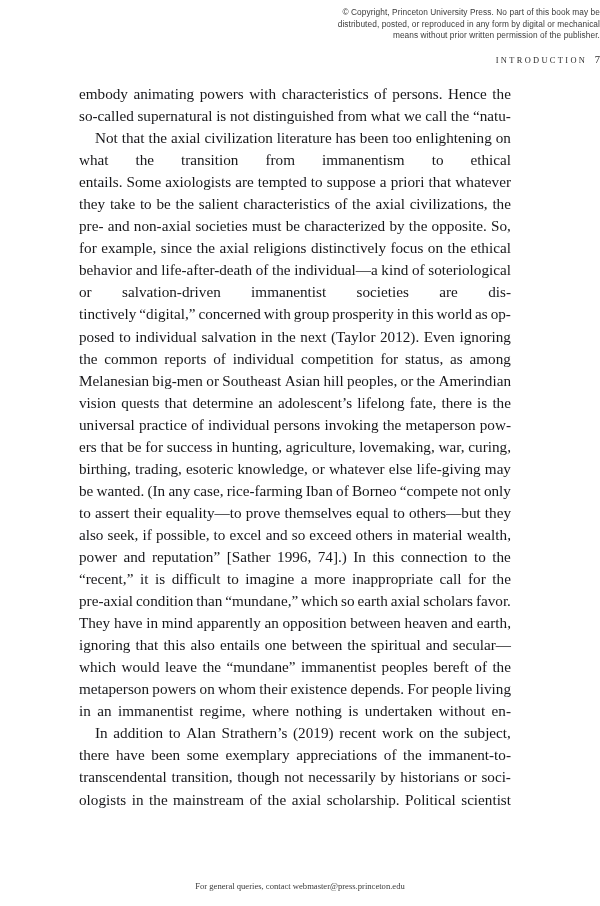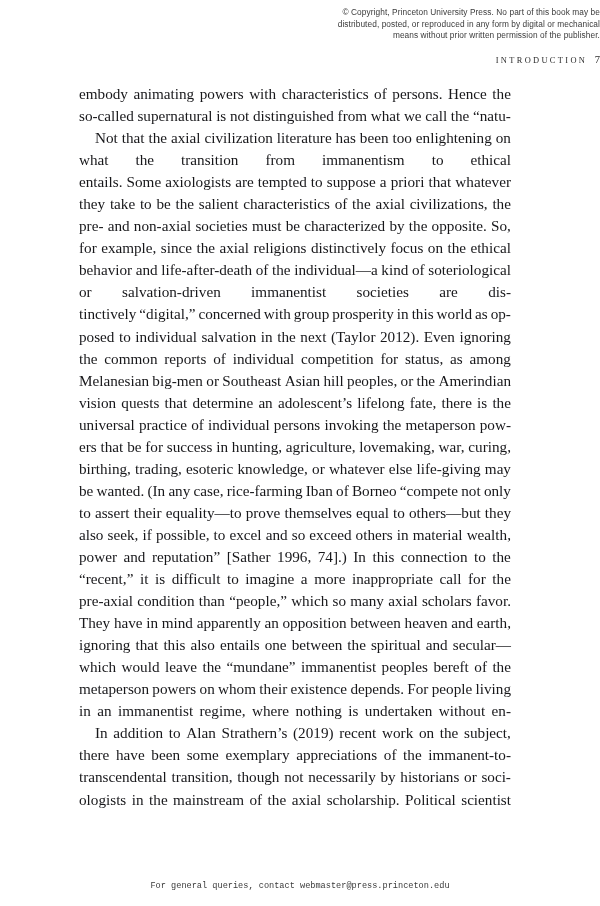--- a/index.html
+++ b/index.html
@@ -80,21 +80,21 @@
   .indent { padding-left: 16px; }
   .indent.j { padding-left: 16px; }
 
   
   .footer-note {
     position: absolute;
     left: 0;
     top: 881px;
     width: 600px;
     text-align: center;
-    font-family: Liberation Mono, monospace;
+    font-family: Liberation Serif, serif;
     font-size: 8.6px;
     color: #3a3a3a;
   }
 </style>
 </head>
 <body>
 
 <div class="page">
 
   <div class="copyright-block">
@@ -127,21 +127,21 @@
         <span class="tline j"><span class="w">Melanesian</span><span class="w">big-men</span><span class="w">or</span><span class="w">Southeast</span><span class="w">Asian</span><span class="w">hill</span><span class="w">peoples,</span><span class="w">or</span><span class="w">the</span><span class="w">Amerindian</span></span>
         <span class="tline j"><span class="w">vision</span><span class="w">quests</span><span class="w">that</span><span class="w">determine</span><span class="w">an</span><span class="w">adolescent’s</span><span class="w">lifelong</span><span class="w">fate,</span><span class="w">there</span><span class="w">is</span><span class="w">the</span></span>
         <span class="tline j"><span class="w">universal</span><span class="w">practice</span><span class="w">of</span><span class="w">individual</span><span class="w">persons</span><span class="w">invoking</span><span class="w">the</span><span class="w">metaperson</span><span class="w">pow-</span></span>
         <span class="tline j"><span class="w">ers</span><span class="w">that</span><span class="w">be</span><span class="w">for</span><span class="w">success</span><span class="w">in</span><span class="w">hunting,</span><span class="w">agriculture,</span><span class="w">lovemaking,</span><span class="w">war,</span><span class="w">curing,</span></span>
         <span class="tline j"><span class="w">birthing,</span><span class="w">trading,</span><span class="w">esoteric</span><span class="w">knowledge,</span><span class="w">or</span><span class="w">whatever</span><span class="w">else</span><span class="w">life-giving</span><span class="w">may</span></span>
         <span class="tline j"><span class="w">be</span><span class="w">wanted.</span><span class="w">(In</span><span class="w">any</span><span class="w">case,</span><span class="w">rice-farming</span><span class="w">Iban</span><span class="w">of</span><span class="w">Borneo</span><span class="w">“compete</span><span class="w">not</span><span class="w">only</span></span>
         <span class="tline j"><span class="w">to</span><span class="w">assert</span><span class="w">their</span><span class="w">equality—to</span><span class="w">prove</span><span class="w">themselves</span><span class="w">equal</span><span class="w">to</span><span class="w">others—but</span><span class="w">they</span></span>
         <span class="tline j"><span class="w">also</span><span class="w">seek,</span><span class="w">if</span><span class="w">possible,</span><span class="w">to</span><span class="w">excel</span><span class="w">and</span><span class="w">so</span><span class="w">exceed</span><span class="w">others</span><span class="w">in</span><span class="w">material</span><span class="w">wealth,</span></span>
         <span class="tline j"><span class="w">power</span><span class="w">and</span><span class="w">reputation”</span><span class="w">[Sather</span><span class="w">1996,</span><span class="w">74].)</span><span class="w">In</span><span class="w">this</span><span class="w">connection</span><span class="w">to</span><span class="w">the</span></span>
         <span class="tline j"><span class="w">“recent,”</span><span class="w">it</span><span class="w">is</span><span class="w">difficult</span><span class="w">to</span><span class="w">imagine</span><span class="w">a</span><span class="w">more</span><span class="w">inappropriate</span><span class="w">call</span><span class="w">for</span><span class="w">the</span></span>
-        <span class="tline j"><span class="w">pre-axial</span><span class="w">condition</span><span class="w">than</span><span class="w">“people,”</span><span class="w">which</span><span class="w">so</span><span class="w">many</span><span class="w">axial</span><span class="w">scholars</span><span class="w">favor.</span></span>
+        <span class="tline j"><span class="w">pre-axial</span><span class="w">condition</span><span class="w">than</span><span class="w">“mundane,”</span><span class="w">which</span><span class="w">so</span><span class="w">earth</span><span class="w">axial</span><span class="w">scholars</span><span class="w">favor.</span></span>
         <span class="tline j"><span class="w">They</span><span class="w">have</span><span class="w">in</span><span class="w">mind</span><span class="w">apparently</span><span class="w">an</span><span class="w">opposition</span><span class="w">between</span><span class="w">heaven</span><span class="w">and</span><span class="w">earth,</span></span>
         <span class="tline j"><span class="w">ignoring</span><span class="w">that</span><span class="w">this</span><span class="w">also</span><span class="w">entails</span><span class="w">one</span><span class="w">between</span><span class="w">the</span><span class="w">spiritual</span><span class="w">and</span><span class="w">secular—</span></span>
         <span class="tline j"><span class="w">which</span><span class="w">would</span><span class="w">leave</span><span class="w">the</span><span class="w">“mundane”</span><span class="w">immanentist</span><span class="w">peoples</span><span class="w">bereft</span><span class="w">of</span><span class="w">the</span></span>
         <span class="tline j"><span class="w">metaperson</span><span class="w">powers</span><span class="w">on</span><span class="w">whom</span><span class="w">their</span><span class="w">existence</span><span class="w">depends.</span><span class="w">For</span><span class="w">people</span><span class="w">living</span></span>
         <span class="tline j"><span class="w">in</span><span class="w">an</span><span class="w">immanentist</span><span class="w">regime,</span><span class="w">where</span><span class="w">nothing</span><span class="w">is</span><span class="w">undertaken</span><span class="w">without</span><span class="w">en-</span></span>
       </p>
       <p class="para">
         <span class="tline j indent"><span class="w">In</span><span class="w">addition</span><span class="w">to</span><span class="w">Alan</span><span class="w">Strathern’s</span><span class="w">(2019)</span><span class="w">recent</span><span class="w">work</span><span class="w">on</span><span class="w">the</span><span class="w">subject,</span></span>
         <span class="tline j"><span class="w">there</span><span class="w">have</span><span class="w">been</span><span class="w">some</span><span class="w">exemplary</span><span class="w">appreciations</span><span class="w">of</span><span class="w">the</span><span class="w">immanent-to-</span></span>
         <span class="tline j"><span class="w">transcendental</span><span class="w">transition,</span><span class="w">though</span><span class="w">not</span><span class="w">necessarily</span><span class="w">by</span><span class="w">historians</span><span class="w">or</span><span class="w">soci-</span></span>

